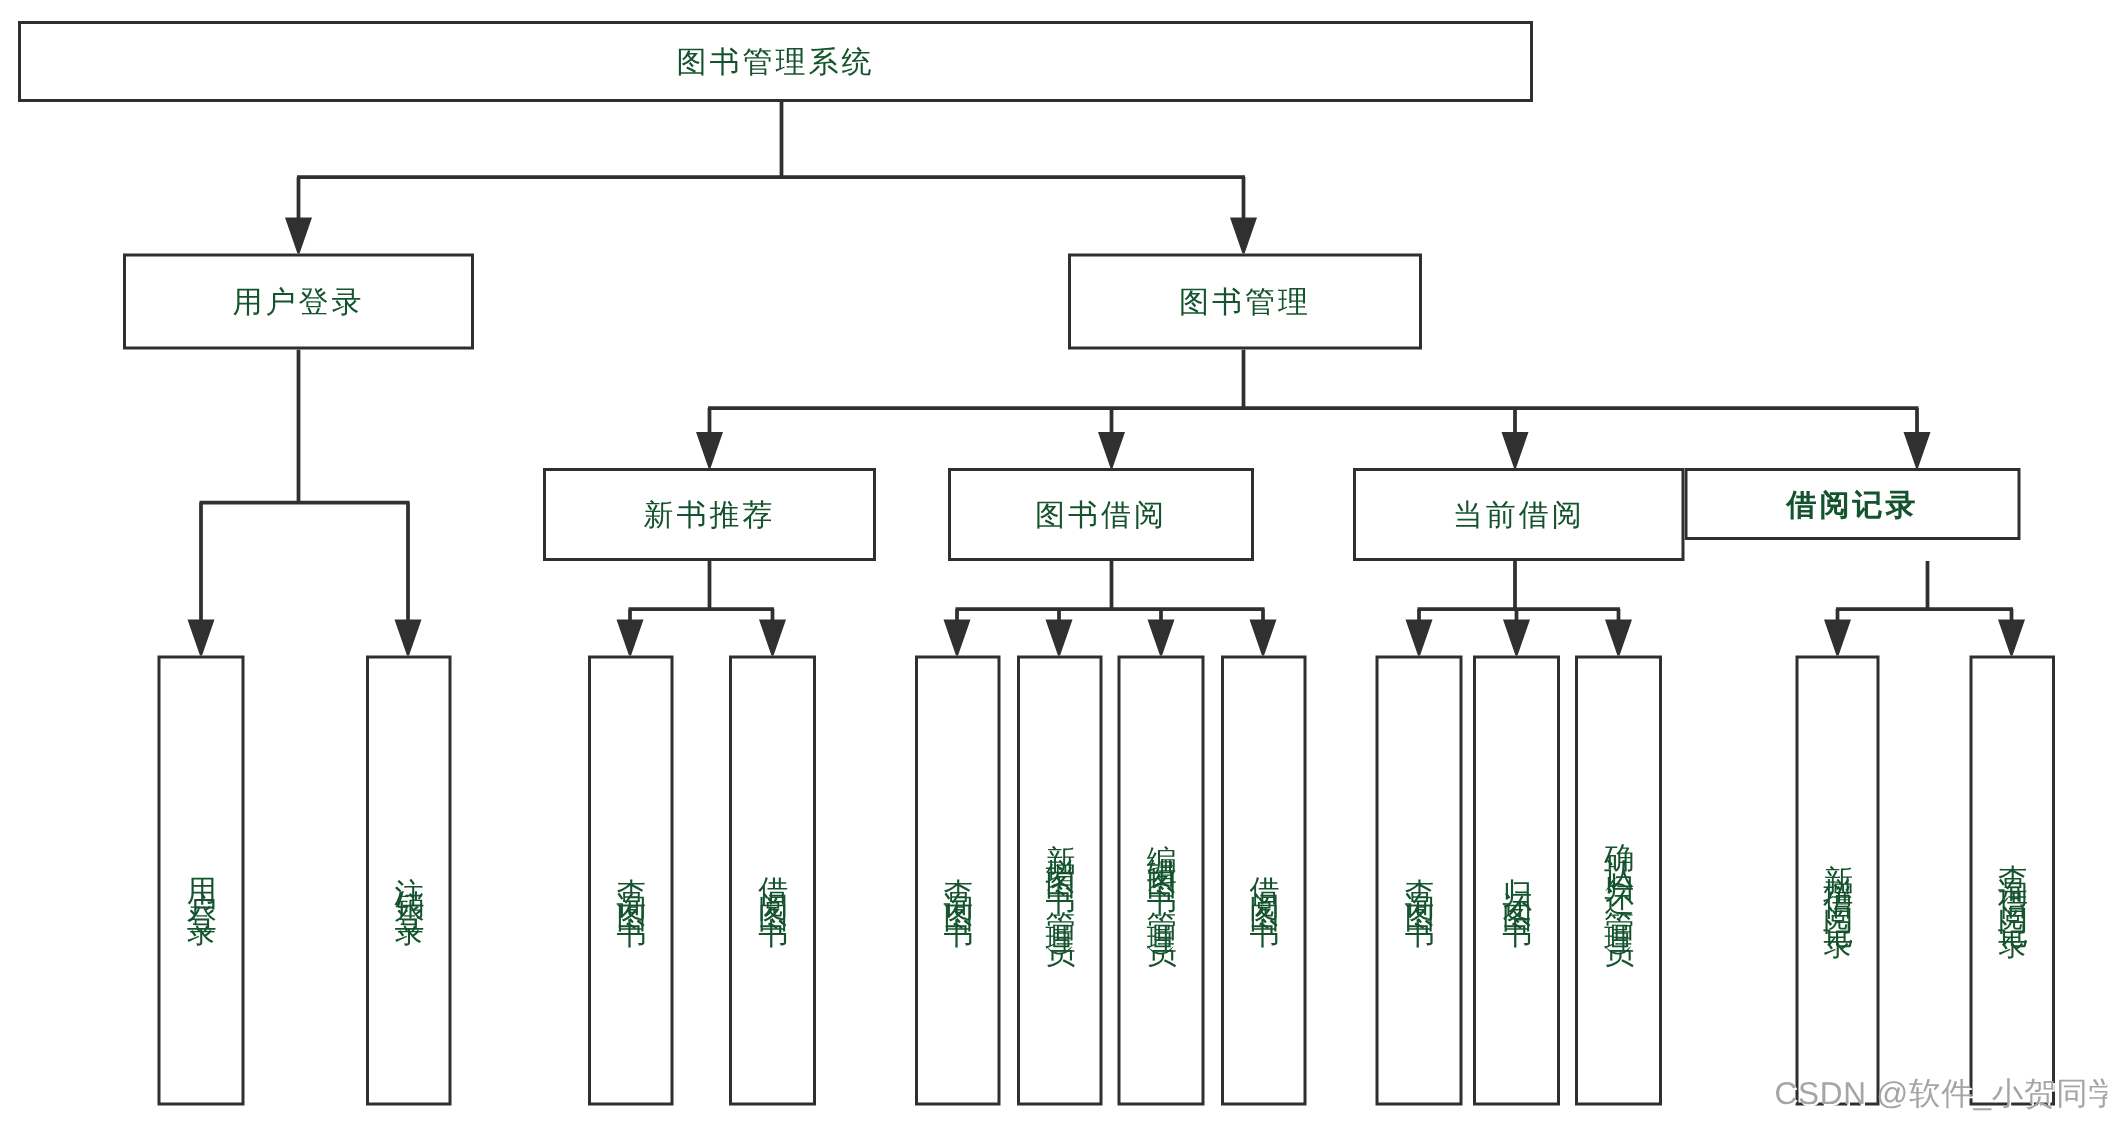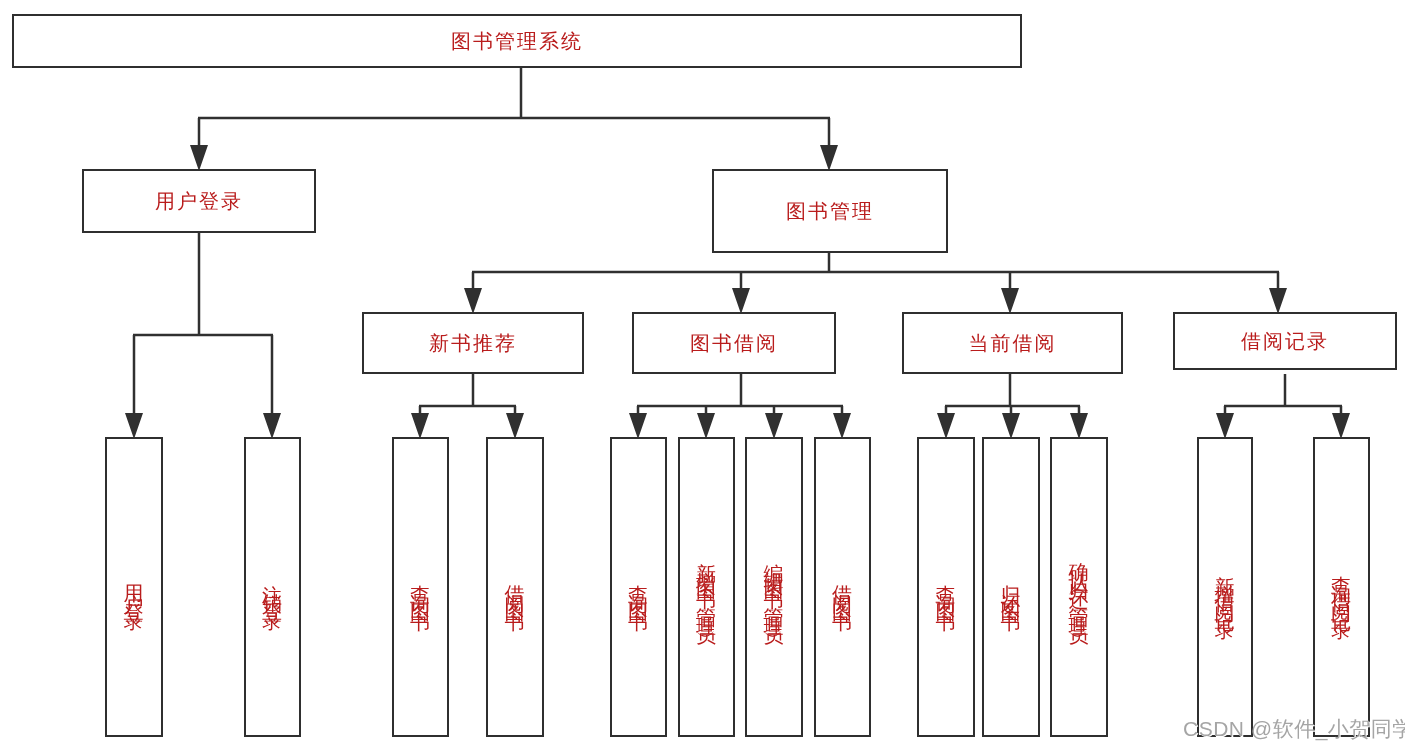--- a/index.html
+++ b/index.html
@@ -10,21 +10,21 @@
     font-family:"Liberation Sans","DejaVu Sans",sans-serif;
     overflow:hidden;
   }
   .connectors { position:absolute; left:0; top:0; z-index:1; }
   .box {
     position:absolute;
     box-sizing:border-box;
     border:2.5px solid #2f2f2f;
     background:#ffffff;
     display:flex; align-items:center; justify-content:center;
-    color:#b91c1c;
+    color:#14532d;
     z-index:2;
   }
   .hbox { font-size:20px; letter-spacing:2px; }
   .vbox { font-size:20px; }
   .vbox .vtext {
     writing-mode:vertical-rl;
     text-orientation:mixed;
     letter-spacing:9px;
     line-height:1;
   }
@@ -64,34 +64,34 @@
          M1216 413 L1234 413 L1225 439 Z  M1332 413 L1350 413 L1341 439 Z"></path>
   </svg>
 
   <div class="box hbox" style="left:12px; top:14px; width:1010px; height:54px;">
     <span>图书管理系统</span>
   </div>
 
   <div class="box hbox" style="left:82px; top:169px; width:234px; height:64px;">
     <span>用户登录</span>
   </div>
-  <div class="box hbox" style="left:712px; top:169px; width:236px; height:84px;">
+  <div class="box hbox" style="left:712px; top:169px; width:236px; height:64px;">
     <span>图书管理</span>
   </div>
 
   <div class="box hbox" style="left:362px; top:312px; width:222px; height:62px;">
     <span>新书推荐</span>
   </div>
   <div class="box hbox" style="left:632px; top:312px; width:204px; height:62px;">
     <span>图书借阅</span>
   </div>
   <div class="box hbox" style="left:902px; top:312px; width:221px; height:62px;text-align:center;">
     <span>当前借阅</span>
   </div>
-  <div class="box hbox" style="left:1173px; top:312px; width:224px; height:58px;">
+  <div class="box hbox" style="left:1123px; top:312px; width:224px; height:48px;font-weight:bold;">
     <span>借阅记录</span>
   </div>
 
   <div class="box vbox" style="left:105px; top:437px; width:58px; height:300px;">
     <span class="vtext">用户登录</span>
   </div>
   <div class="box vbox" style="left:244px; top:437px; width:57px; height:300px;">
     <span class="vtext">注销登录</span>
   </div>
 

